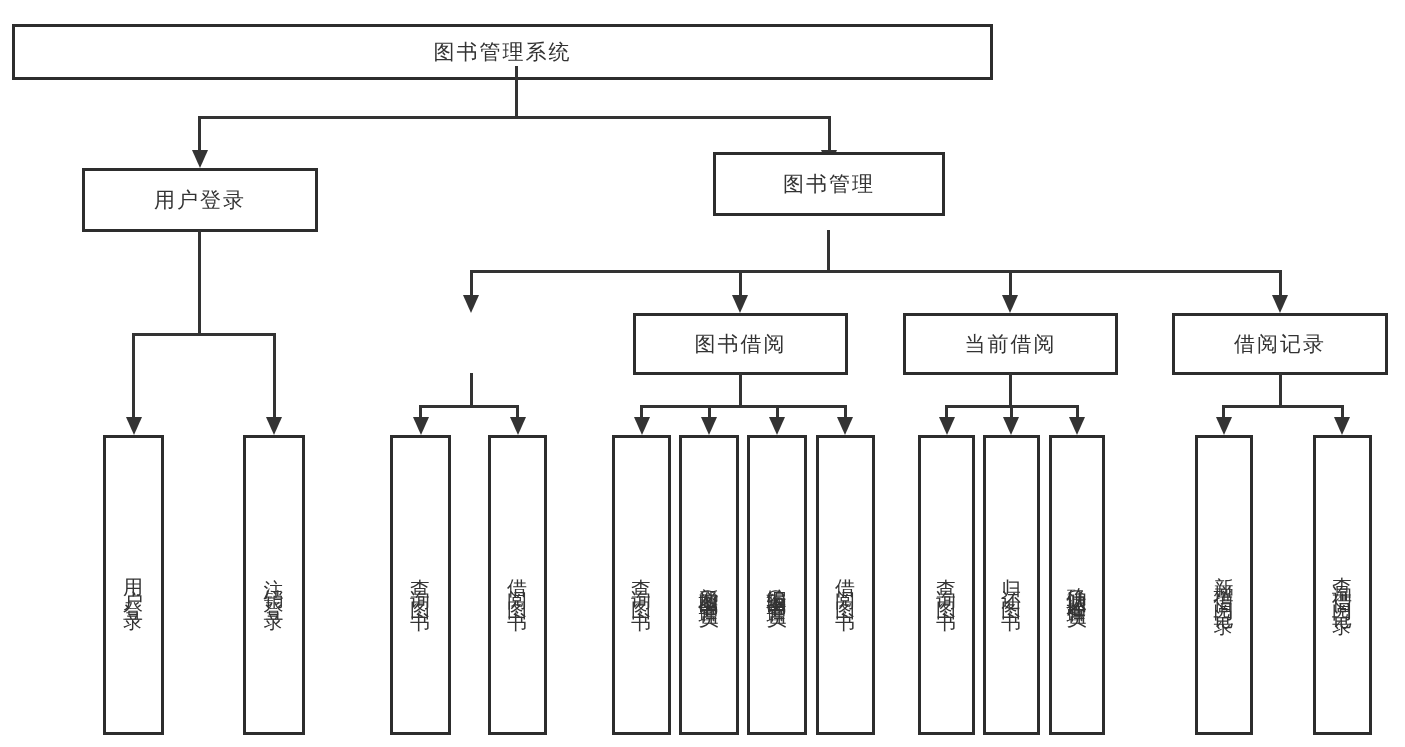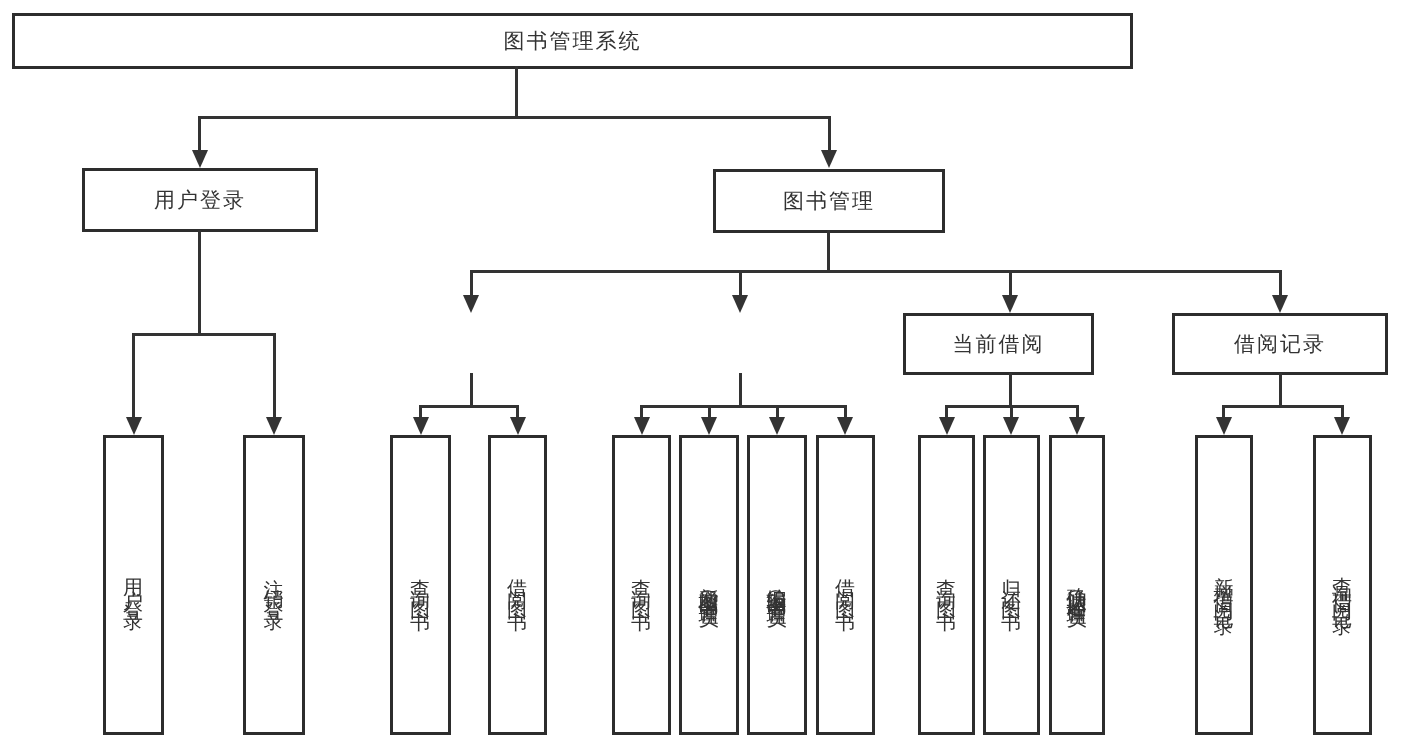--- a/index.html
+++ b/index.html
@@ -49,37 +49,37 @@
     color: #bfbfbf;
     letter-spacing: 1px;
     white-space: nowrap;
   }
 </style>
 </head>
 <body>
 
 <div class="canvas">
 
-  <div class="box h" style="left:12px; top:13px; width:1121px; height:56px;">
+  <div class="box h" style="left:12px; top:24px; width:981px; height:56px;">
     <span>图书管理系统</span>
   </div>
 
   <div>
     <div class="vline" style="left:515px; top:66px; height:52px;"></div>
     <div class="hline" style="left:198px; top:116px; width:633px;"></div>
     <div class="vline" style="left:198px; top:116px; height:34px;"></div>
     <div class="ahead" style="left:192px; top:150px;"></div>
     <div class="vline" style="left:828px; top:116px; height:34px;"></div>
     <div class="ahead" style="left:821px; top:150px;"></div>
   </div>
 
   <div class="box h" style="left:82px; top:168px; width:236px; height:64px;">
     <span>用户登录</span>
   </div>
-  <div class="box h" style="left:713px; top:169px; width:232px; height:64px;">
+  <div class="box h" style="left:713px; top:152px; width:232px; height:64px;">
     <span>图书管理</span>
   </div>
 
   <div>
     <div class="vline" style="left:198px; top:230px; height:105px;"></div>
     <div class="hline" style="left:132px; top:333px; width:144px;"></div>
     <div class="vline" style="left:132px; top:333px; height:84px;"></div>
     <div class="ahead" style="left:126px; top:417px;"></div>
     <div class="vline" style="left:273px; top:333px; height:84px;"></div>
     <div class="ahead" style="left:266px; top:417px;"></div>
@@ -91,21 +91,24 @@
     <div class="vline" style="left:470px; top:270px; height:25px;"></div>
     <div class="ahead" style="left:463px; top:295px;"></div>
     <div class="vline" style="left:739px; top:270px; height:25px;"></div>
     <div class="ahead" style="left:732px; top:295px;"></div>
     <div class="vline" style="left:1009px; top:270px; height:25px;"></div>
     <div class="ahead" style="left:1002px; top:295px;"></div>
     <div class="vline" style="left:1279px; top:270px; height:25px;"></div>
     <div class="ahead" style="left:1272px; top:295px;"></div>
   </div>
 
-  <div class="box h" style="left:903px; top:313px; width:191px; height:62px;">
+  <div class="box h" style="left:633px; top:313px; width:215px; height:62px;">
+    <span>图书借阅</span>
+  </div>
+  <div class="box h" style="left:903px; top:313px; width:215px; height:62px;">
     <span>当前借阅</span>
   </div>
   <div class="box h" style="left:1172px; top:313px; width:216px; height:62px;">
     <span>借阅记录</span>
   </div>
 
   <div>
     <div class="vline" style="left:470px; top:373px; height:34px;"></div>
     <div class="hline" style="left:419px; top:405px; width:100px;"></div>
     <div class="vline" style="left:419px; top:405px; height:12px;"></div>

